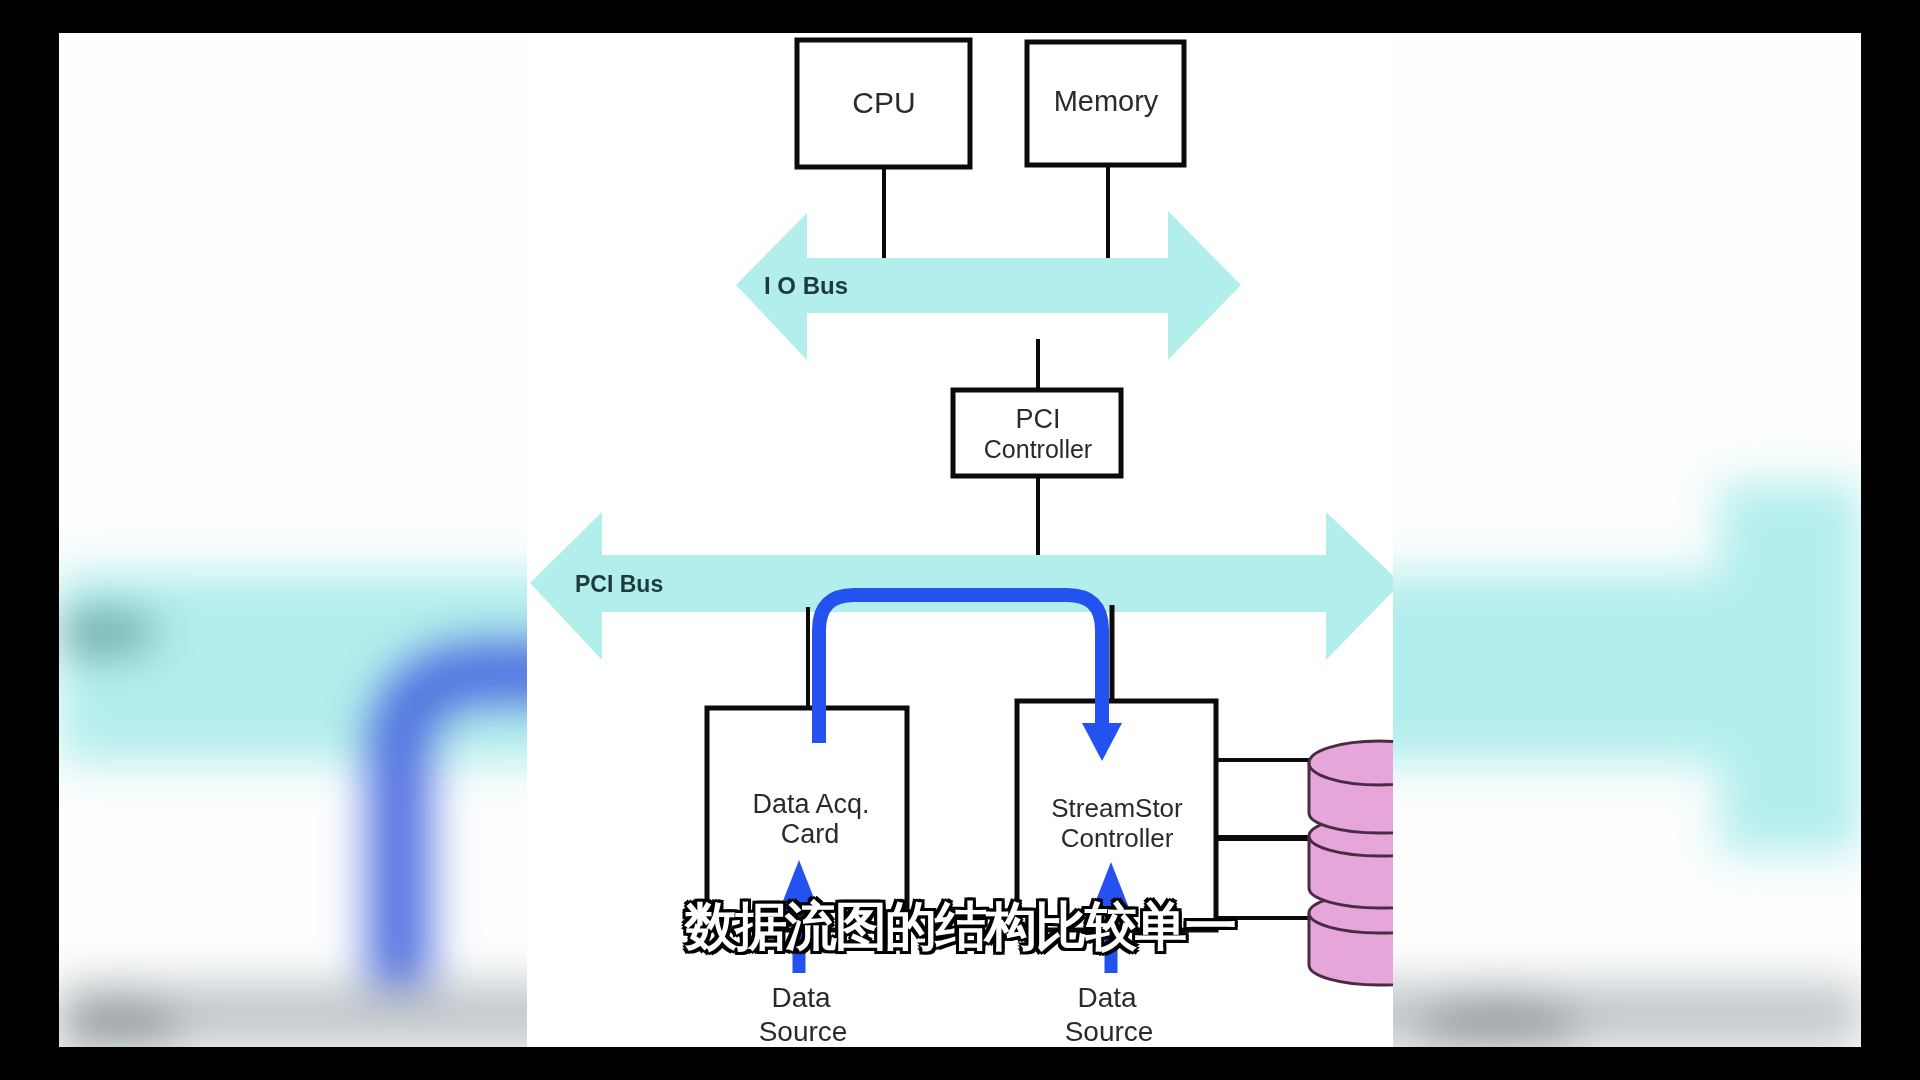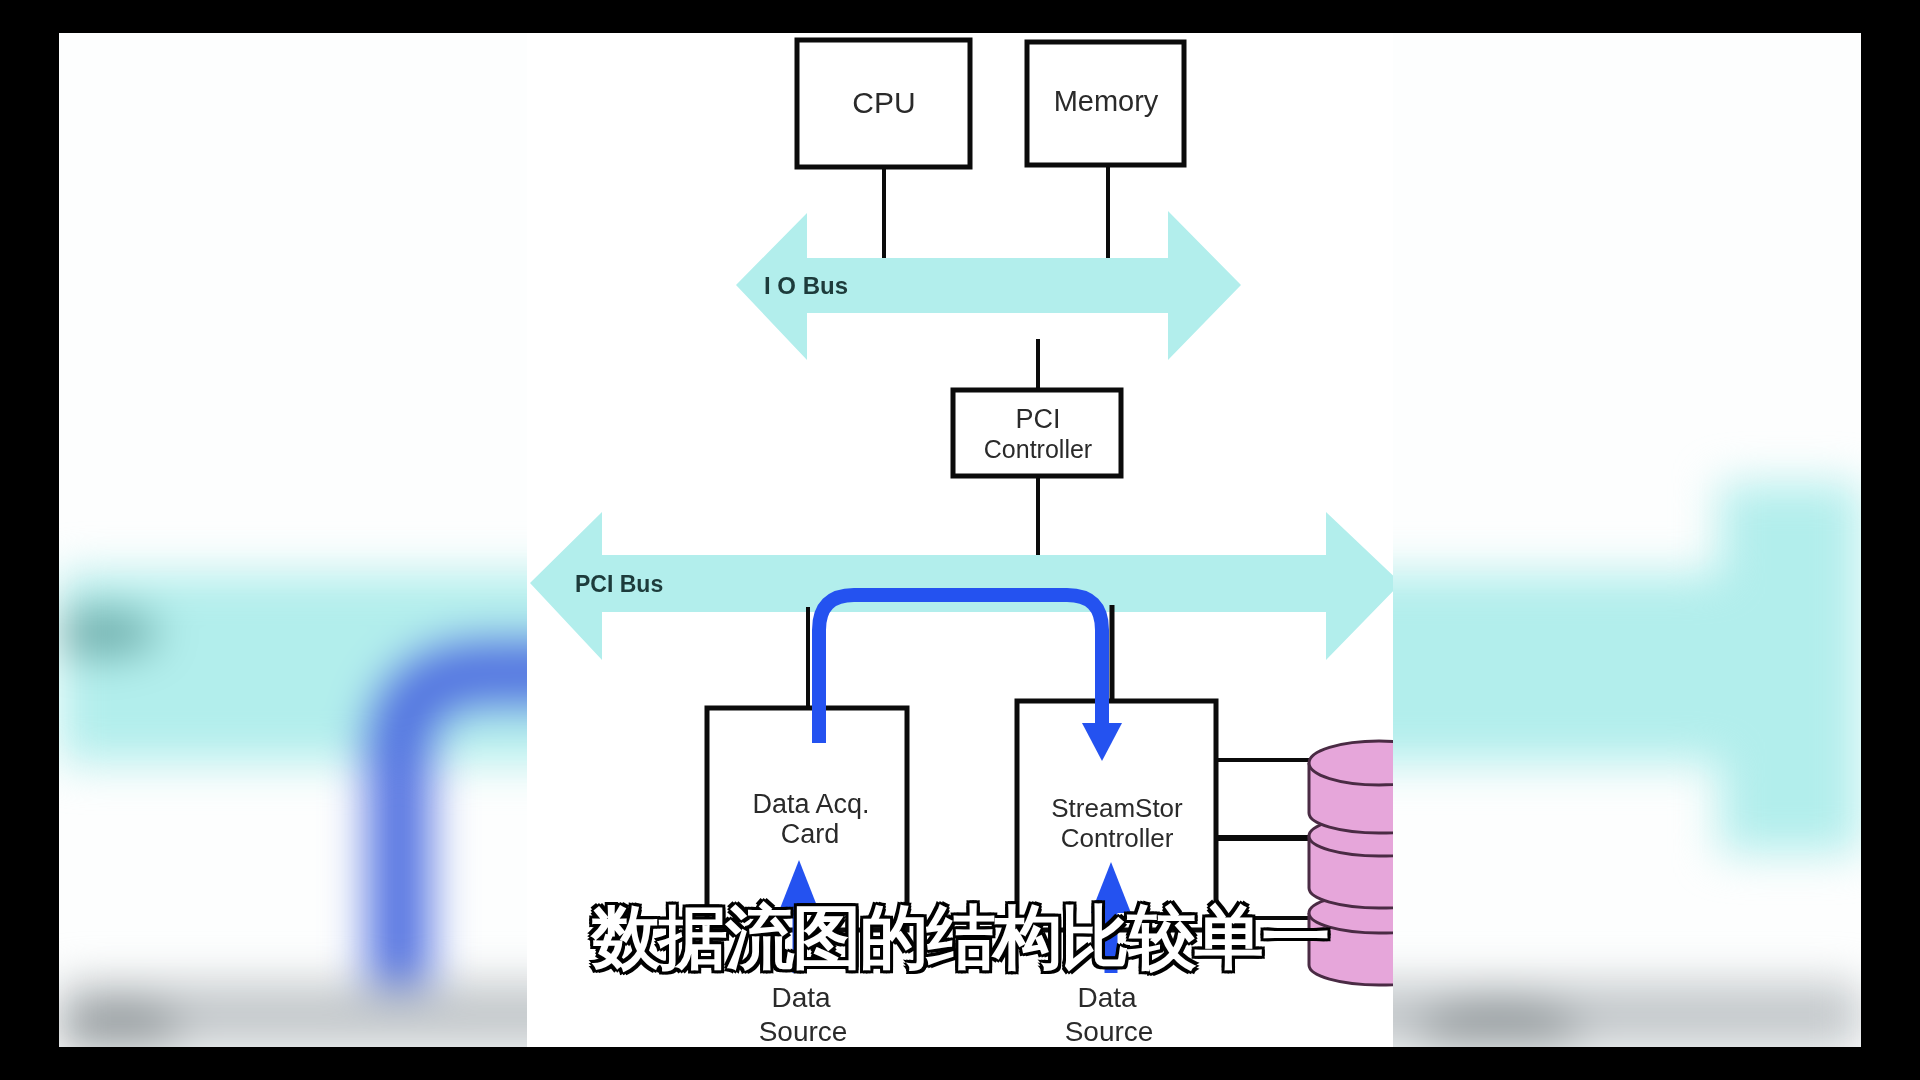--- a/index.html
+++ b/index.html
@@ -4,21 +4,21 @@
 <style>
   html, body { margin: 0; padding: 0; background: #000; }
   body { width: 1920px; height: 1080px; position: relative; overflow: hidden; font-family: "Liberation Sans", sans-serif; }
   #frame { position: absolute; left: 59px; top: 33px; width: 1802px; height: 1014px; background: #fdfefe; overflow: hidden; }
   #bg-blur { position: absolute; left: 0; top: 0; width: 1802px; height: 1014px; filter: blur(22px); }
   #panel { position: absolute; left: 468px; top: 0; width: 866px; height: 1014px; background: #ffffff; }
   svg { position: absolute; left: 0; top: 0; }
   .lbl { font-family: "Liberation Sans", sans-serif; fill: #2a2a2a; text-anchor: middle; }
   .buslbl { font-family: "Liberation Sans", sans-serif; fill: #1d3b3b; font-weight: bold; }
   #subtitle { position: absolute; left: 0; width: 1920px; top: 892px; text-align: center;
-    font-family: "DejaVu Sans", sans-serif; font-weight: bold; font-size: 69px; color: #ffffff;
+    font-family: "DejaVu Sans", sans-serif; font-weight: bold; font-size: 52px; color: #ffffff;
     letter-spacing: -2px;
     text-shadow: -3px -3px 0 #000, 3px -3px 0 #000, -3px 3px 0 #000, 3px 3px 0 #000,
                  0 -3px 0 #000, 0 3px 0 #000, -3px 0 0 #000, 3px 0 0 #000; }
 </style>
 </head>
 <body>
 
 <div id="frame">
 
   <div id="bg-blur">

